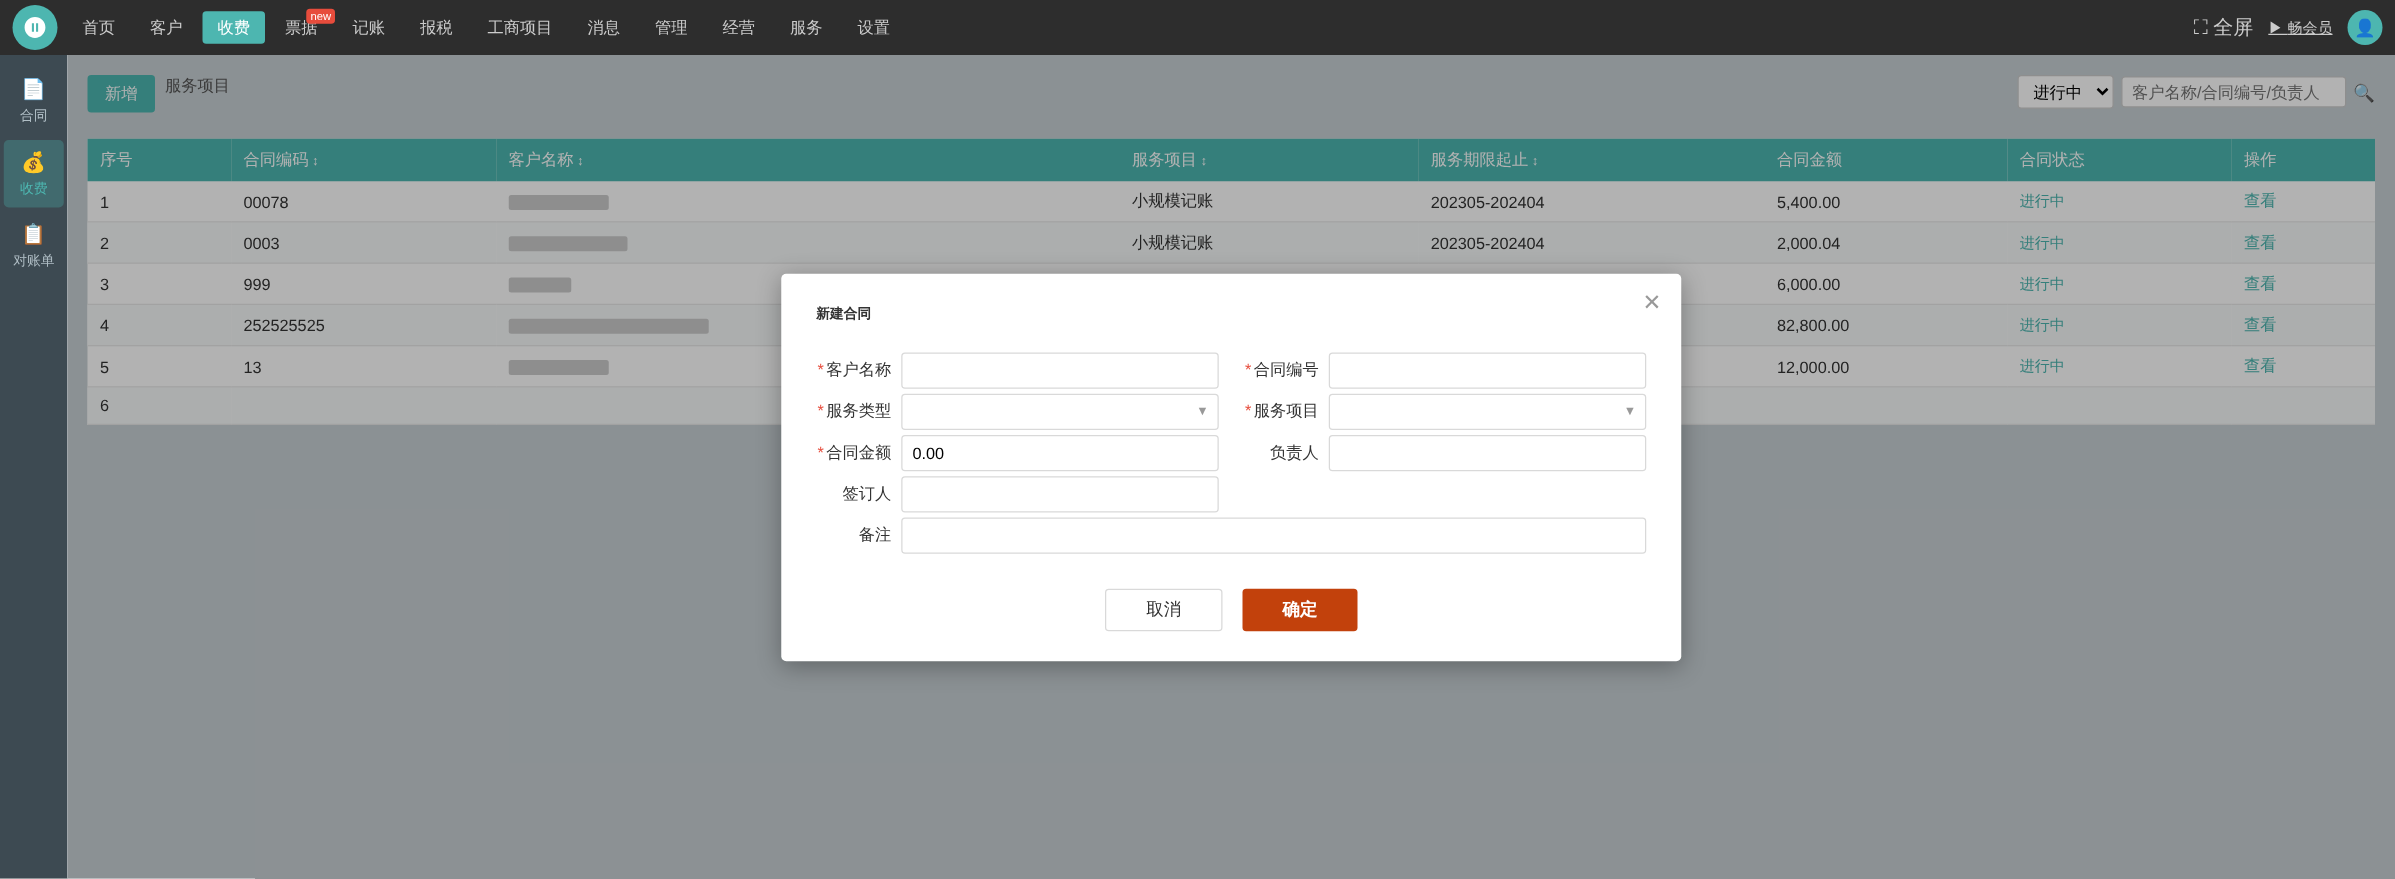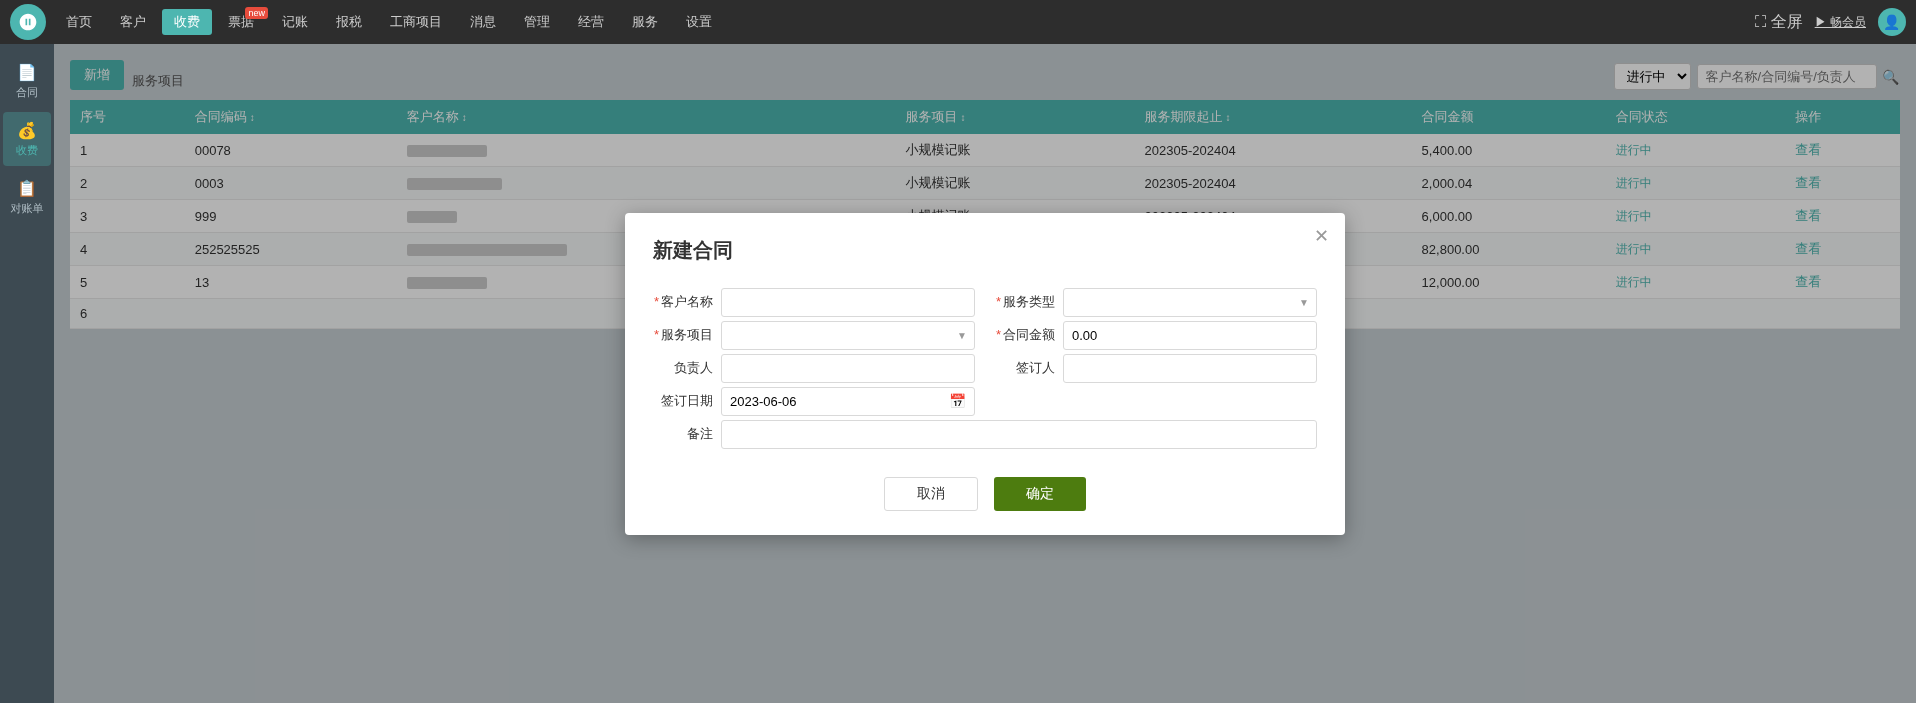--- a/index.html
+++ b/index.html
@@ -111,23 +111,23 @@
       flex: 1;
       background: #c8d0d4;
       padding: 16px;
       overflow: auto;
       position: relative;
     }
 
     
     .toolbar {
       display: flex;
-      align-items: flex-end;
+      align-items: flex-start;
       gap: 8px;
-      margin-bottom: 10px;
+      margin-bottom: 21px;
     }
     .btn-new {
       background: #4db6b0;
       color: #fff;
       border: none;
       padding: 6px 14px;
       border-radius: 3px;
       cursor: pointer;
       font-size: 13px;
     }
@@ -224,21 +224,21 @@
     }
     .modal {
       background: #fff;
       border-radius: 4px;
       width: 720px;
       padding: 24px 28px;
       position: relative;
       box-shadow: 0 4px 20px rgba(0,0,0,0.3);
     }
     .modal-title {
-      font-size: 20px;
+      font-size: 11px;
       font-weight: bold;
       color: #333;
       margin-bottom: 24px;
     }
     .modal-close {
       position: absolute;
       top: 14px; right: 16px;
       font-size: 18px;
       color: #999;
       cursor: pointer;
@@ -336,27 +336,28 @@
     .btn-cancel {
       border: 1px solid #d9d9d9;
       background: #fff;
       color: #333;
       padding: 7px 32px;
       border-radius: 3px;
       cursor: pointer;
       font-size: 14px;
     }
     .btn-confirm {
-      background: #4d7c0f;
+      background: #c2410c;
       color: #fff;
       border: none;
       padding: 7px 32px;
       border-radius: 3px;
       cursor: pointer;
       font-size: 14px;
+      font-weight: bold;
     }
   </style>
 </head>
 <body>
 
 <nav class="top-nav">
   <div class="logo">
     <svg viewBox="0 0 24 24" fill="white">
       <path d="M12 2C6.48 2 2 6.48 2 12s4.48 10 10 10 10-4.48 10-10S17.52 2 12 2zm-1 14H9V8h2v8zm4 0h-2V8h2v8z"></path>
     </svg>
@@ -504,20 +505,26 @@
 
         <div class="form-grid">
 
           <div class="form-row">
             <span class="form-label">
               <span class="required-star">*</span><span>客户名称</span>
             </span>
             <input class="form-input" type="text" style="">
           </div>
 
+          <div class="form-row">
+            <span class="form-label">
+              <span class="required-star">*</span><span>合同编号</span>
+            </span>
+            <input class="form-input" type="text" style="">
+          </div>
 
           <div class="form-row">
             <span class="form-label">
               <span class="required-star">*</span><span>服务类型</span>
             </span>
             <div class="select-wrapper">
               <select>
                 <option value=""></option>
               </select>
               <span class="select-arrow">▼</span>
@@ -546,27 +553,20 @@
           <div class="form-row">
             <span class="form-label">负责人</span>
             <input class="form-input" type="text" style="">
           </div>
 
           <div class="form-row">
             <span class="form-label">签订人</span>
             <input class="form-input" type="text" style="">
           </div>
 
-          <div class="form-row">
-            <span class="form-label">签订日期</span>
-            <div class="date-input-wrapper">
-              <input class="form-input" type="text" style="padding-right: 30px;" value="2023-06-06">
-              <span class="date-icon">📅</span>
-            </div>
-          </div>
 
           <div class="form-row full-width">
             <span class="form-label">备注</span>
             <input class="form-input" type="text" style="">
           </div>
 
         </div>
 
         <div class="modal-footer">
           <button class="btn-cancel">取消</button>

